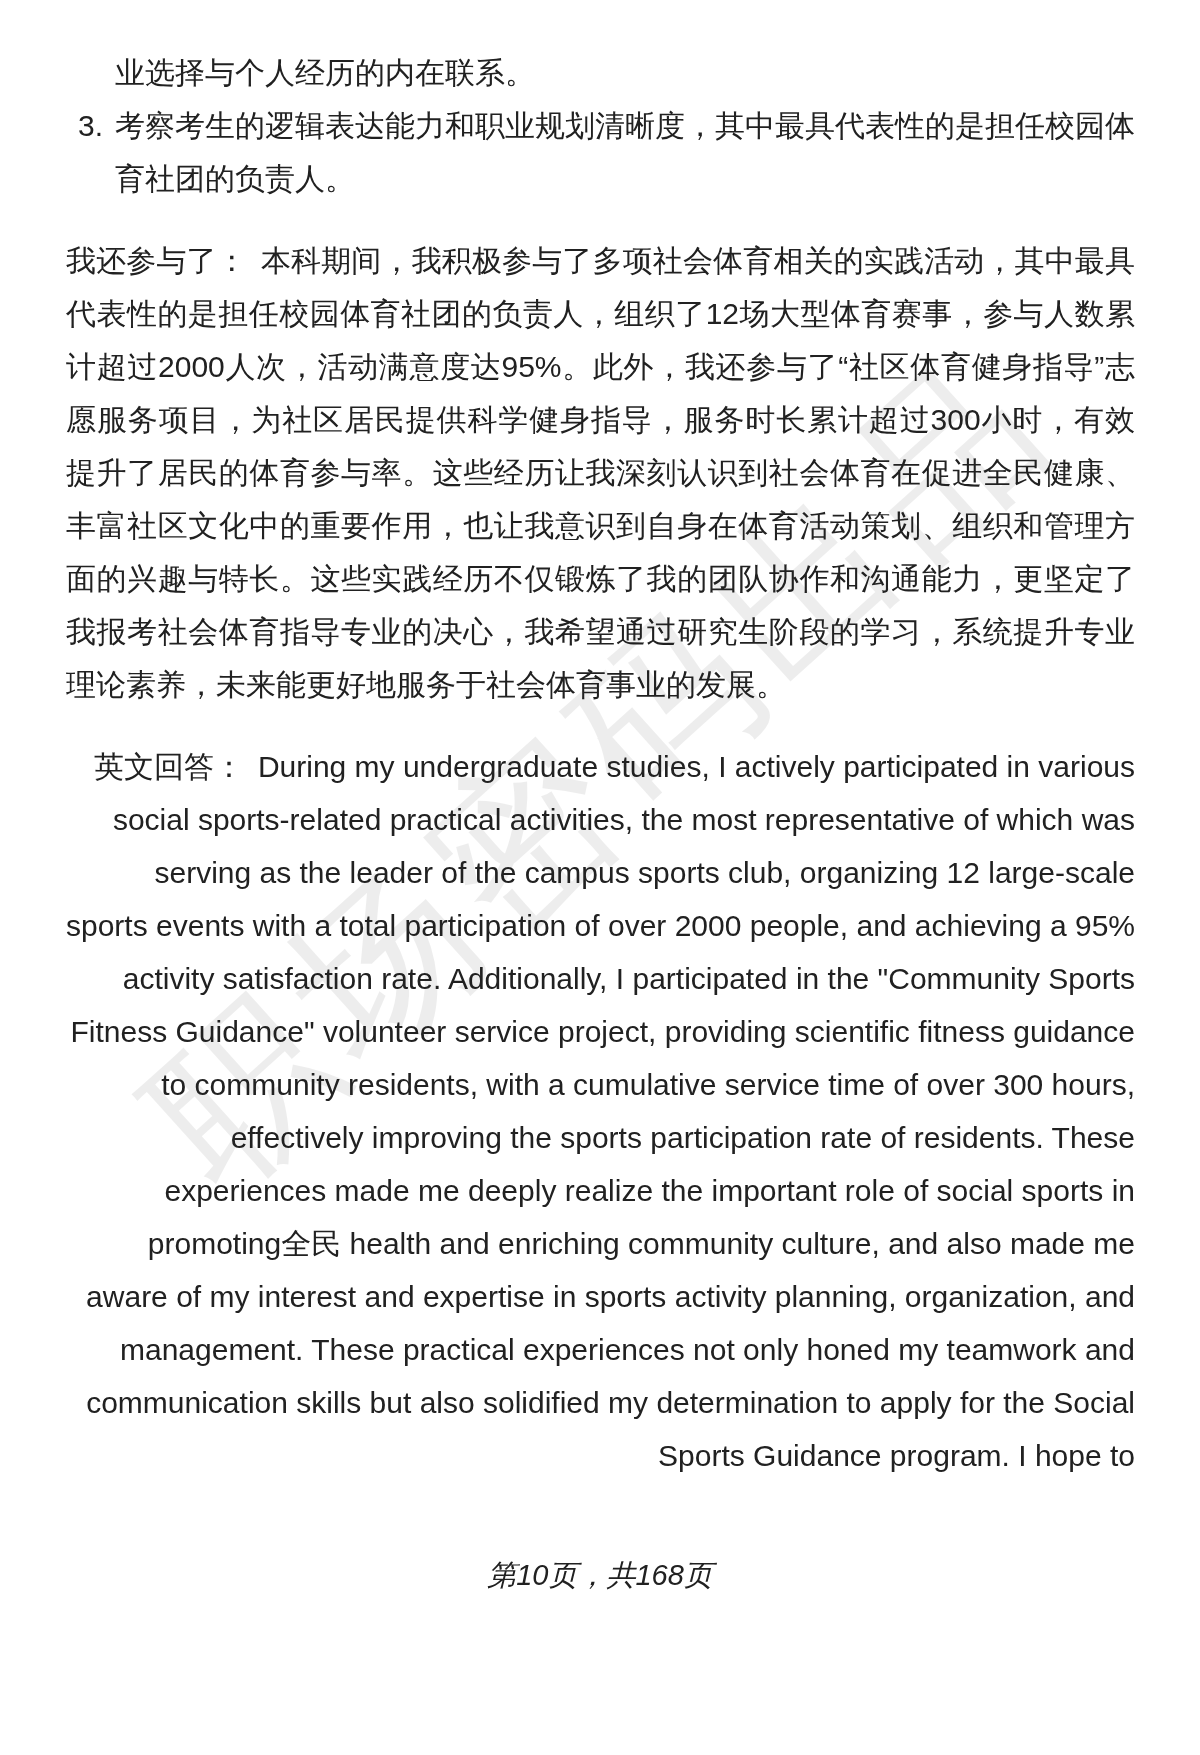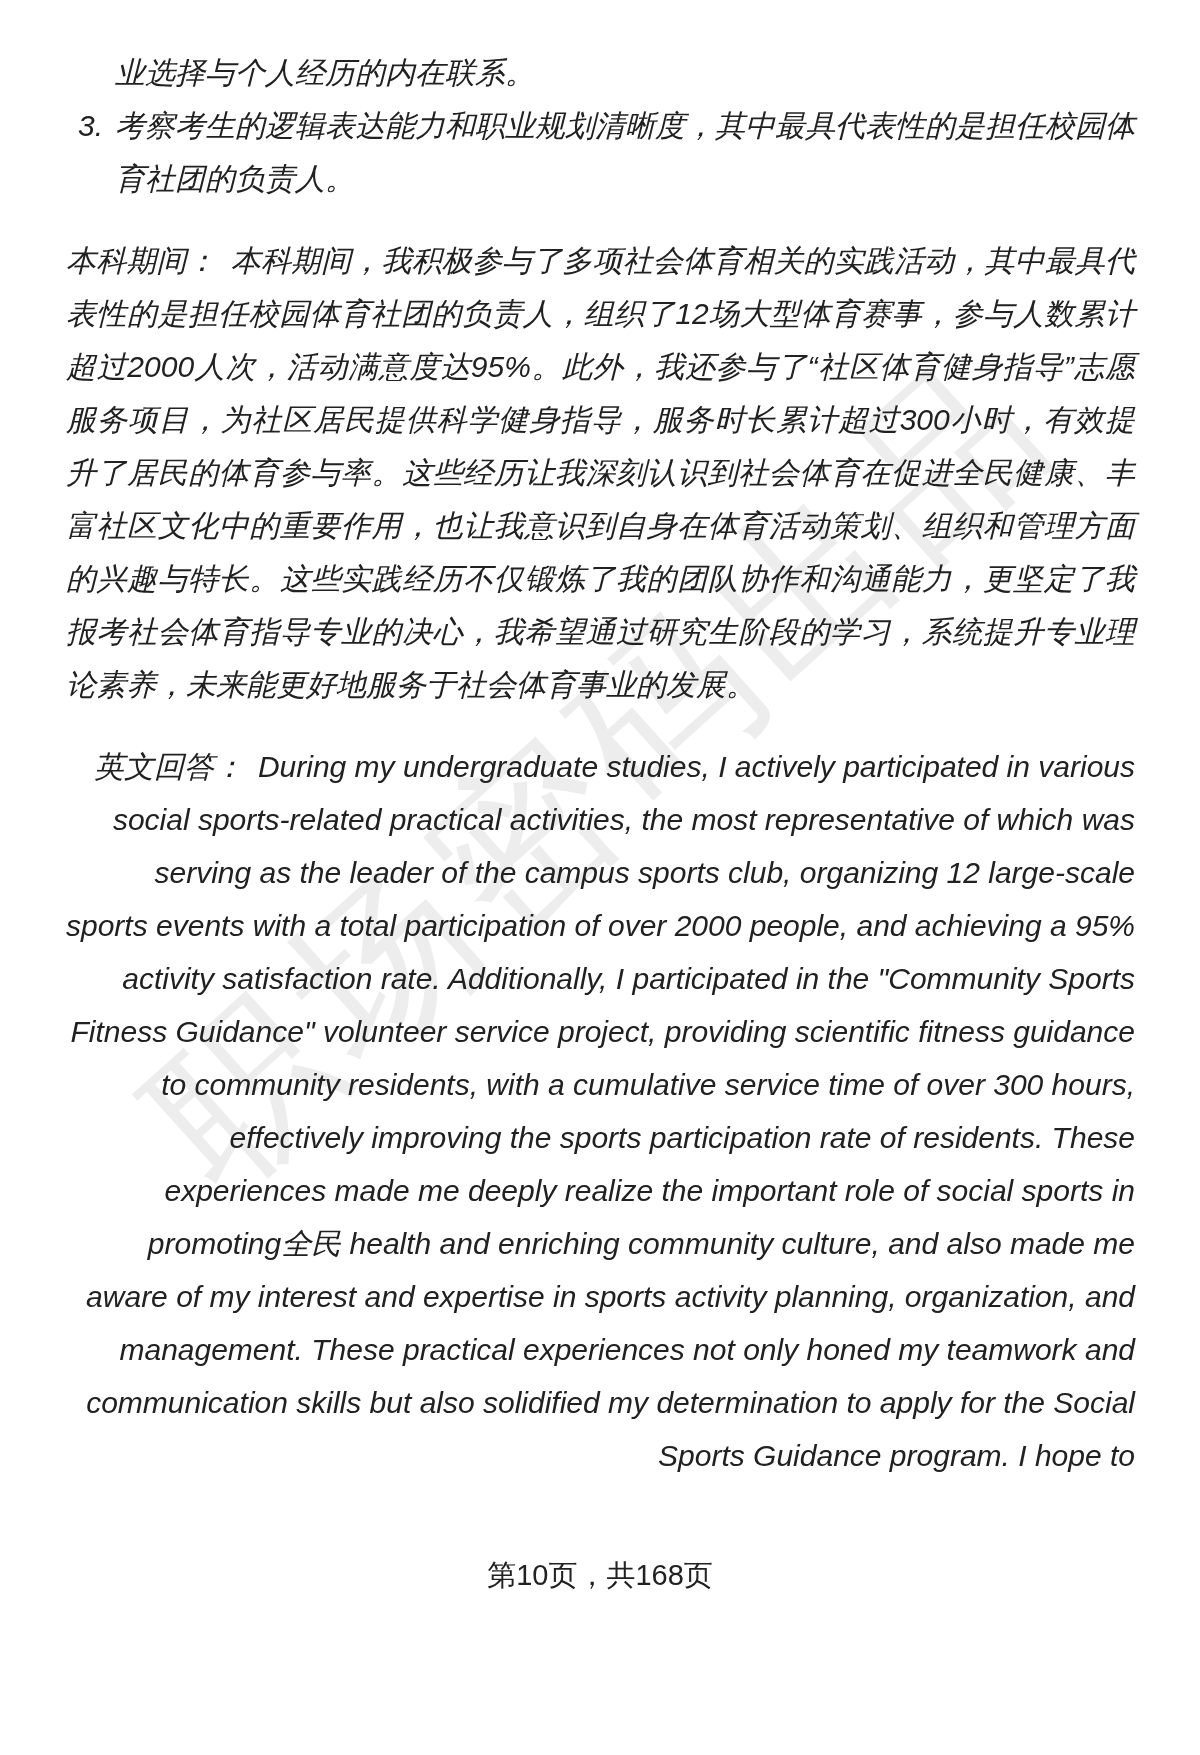--- a/index.html
+++ b/index.html
@@ -29,21 +29,20 @@
     z-index: 0;
     pointer-events: none;
     user-select: none;
   }
   .content {
     position: relative;
     z-index: 1;
     padding: 46px 65px 0 66px;
     font-size: 30px;
     line-height: 53px;
-    font-style: italic;
   }
   .cont-line {
     padding-left: 49px;
     text-align: justify;
   }
   .list-item {
     display: flex;
     padding-left: 12px;
   }
   .list-num {
@@ -67,40 +66,41 @@
   }
   .footer {
     position: absolute;
     top: 1556px;
     left: 0;
     width: 100%;
     text-align: center;
     font-size: 29px;
     color: #212121;
     z-index: 1;
+    font-style: italic;
   }
 </style>
 </head>
 <body>
 
 <div class="page">
 
   <div class="watermark">职场密码出品</div>
 
   <div class="content">
 
     <div class="cont-line">业选择与个人经历的内在联系。</div>
 
     <div class="list-item">
       <span class="list-num">3.</span>
       <span class="list-text">考察考生的逻辑表达能力和职业规划清晰度，其中最具代表性的是担任校园体育社团的负责人。</span>
     </div>
 
     <p class="para chinese">
-      <span class="answer-label">本科期间：</span><span>本科期间，我积极参与了多项社会体育相关的实践活动，其中最具代表性的是担任校园体育社团的负责人，组织了12场大型体育赛事，参与人数累计超过2000人次，活动满意度达95%。此外，我还参与了“社区体育健身指导”志愿服务项目，为社区居民提供科学健身指导，服务时长累计超过300小时，有效提升了居民的体育参与率。这些经历让我深刻认识到社会体育在促进全民健康、丰富社区文化中的重要作用，也让我意识到自身在体育活动策划、组织和管理方面的兴趣与特长。这些实践经历不仅锻炼了我的团队协作和沟通能力，更坚定了我报考社会体育指导专业的决心，我希望通过研究生阶段的学习，系统提升专业理论素养，未来能更好地服务于社会体育事业的发展。</span>
+      <span class="answer-label">我还参与了：</span><span>本科期间，我积极参与了多项社会体育相关的实践活动，其中最具代表性的是担任校园体育社团的负责人，组织了12场大型体育赛事，参与人数累计超过2000人次，活动满意度达95%。此外，我还参与了“社区体育健身指导”志愿服务项目，为社区居民提供科学健身指导，服务时长累计超过300小时，有效提升了居民的体育参与率。这些经历让我深刻认识到社会体育在促进全民健康、丰富社区文化中的重要作用，也让我意识到自身在体育活动策划、组织和管理方面的兴趣与特长。这些实践经历不仅锻炼了我的团队协作和沟通能力，更坚定了我报考社会体育指导专业的决心，我希望通过研究生阶段的学习，系统提升专业理论素养，未来能更好地服务于社会体育事业的发展。</span>
     </p>
 
     <p class="para english">
       <span class="answer-label">英文回答：</span><span>During my undergraduate studies, I actively participated in various social sports-related practical activities, the most representative of which was serving as the leader of the campus sports club, organizing 12 large-scale sports events with a total participation of over 2000 people, and achieving a 95% activity satisfaction rate. Additionally, I participated in the "Community Sports Fitness Guidance" volunteer service project, providing scientific fitness guidance to community residents, with a cumulative service time of over 300 hours, effectively improving the sports participation rate of residents. These experiences made me deeply realize the important role of social sports in promoting全民 health and enriching community culture, and also made me aware of my interest and expertise in sports activity planning, organization, and management. These practical experiences not only honed my teamwork and communication skills but also solidified my determination to apply for the Social Sports Guidance program. I hope to</span>
     </p>
 
   </div>
 
   <div class="footer">第10页，共168页</div>
 

